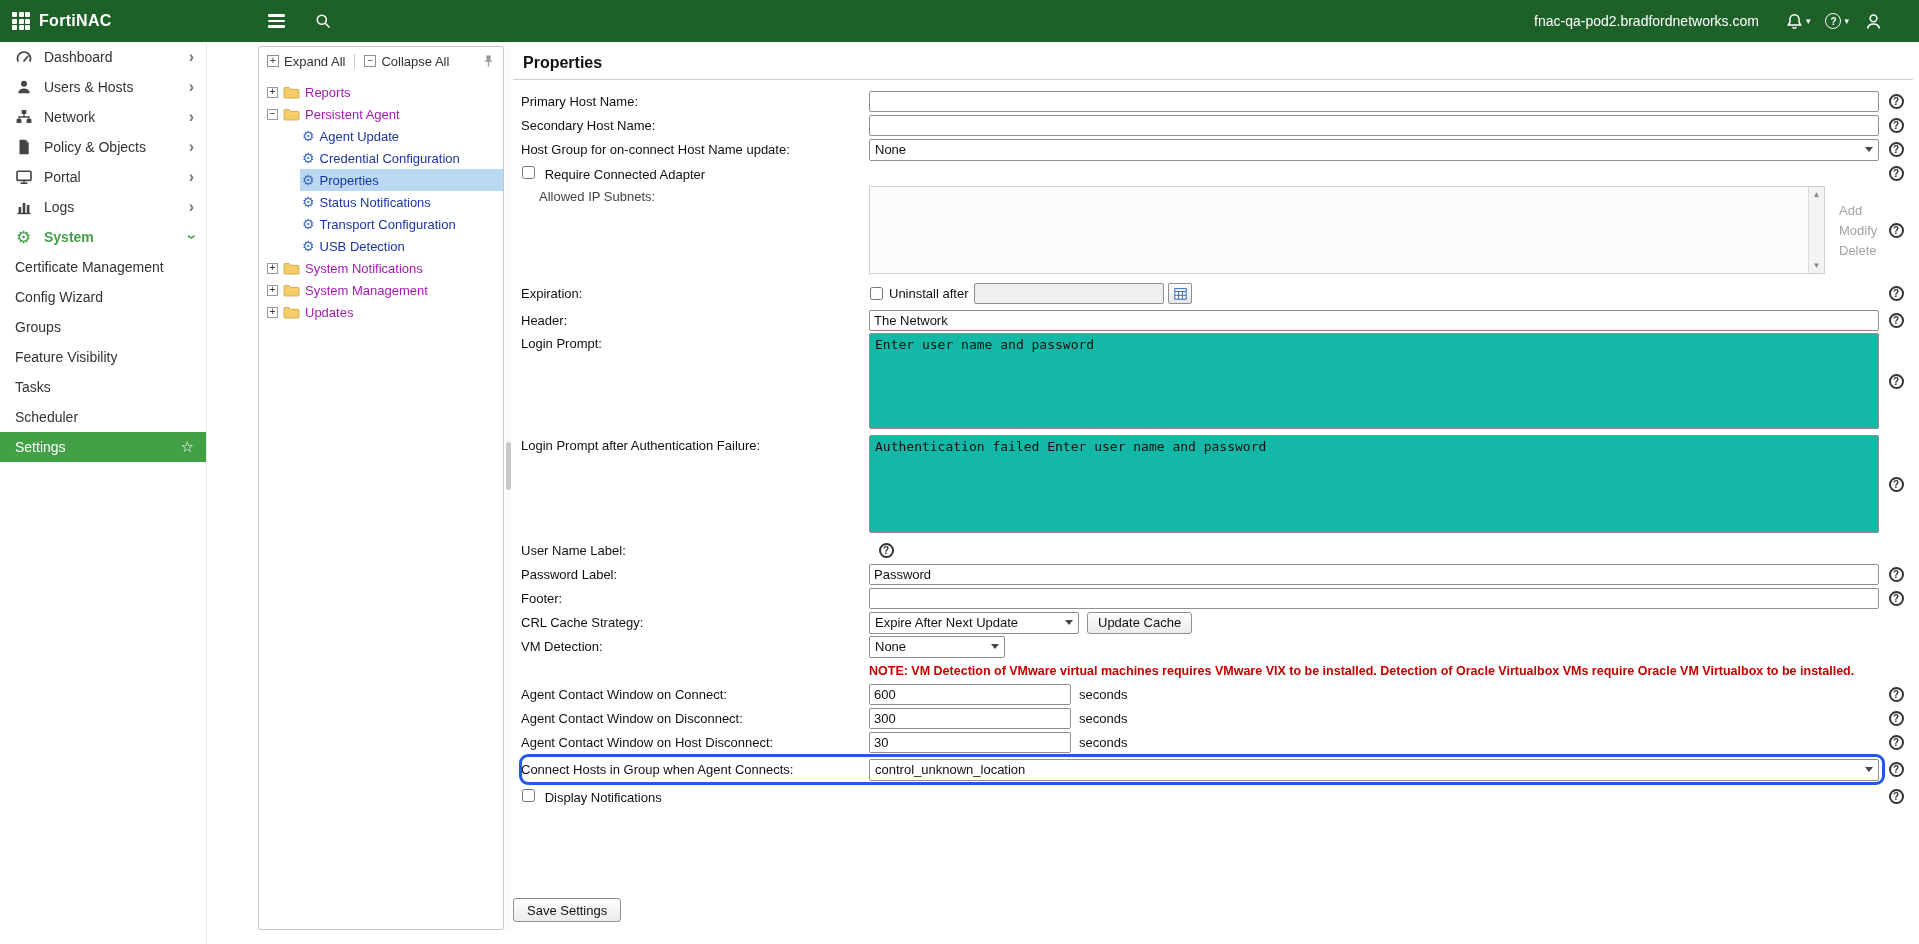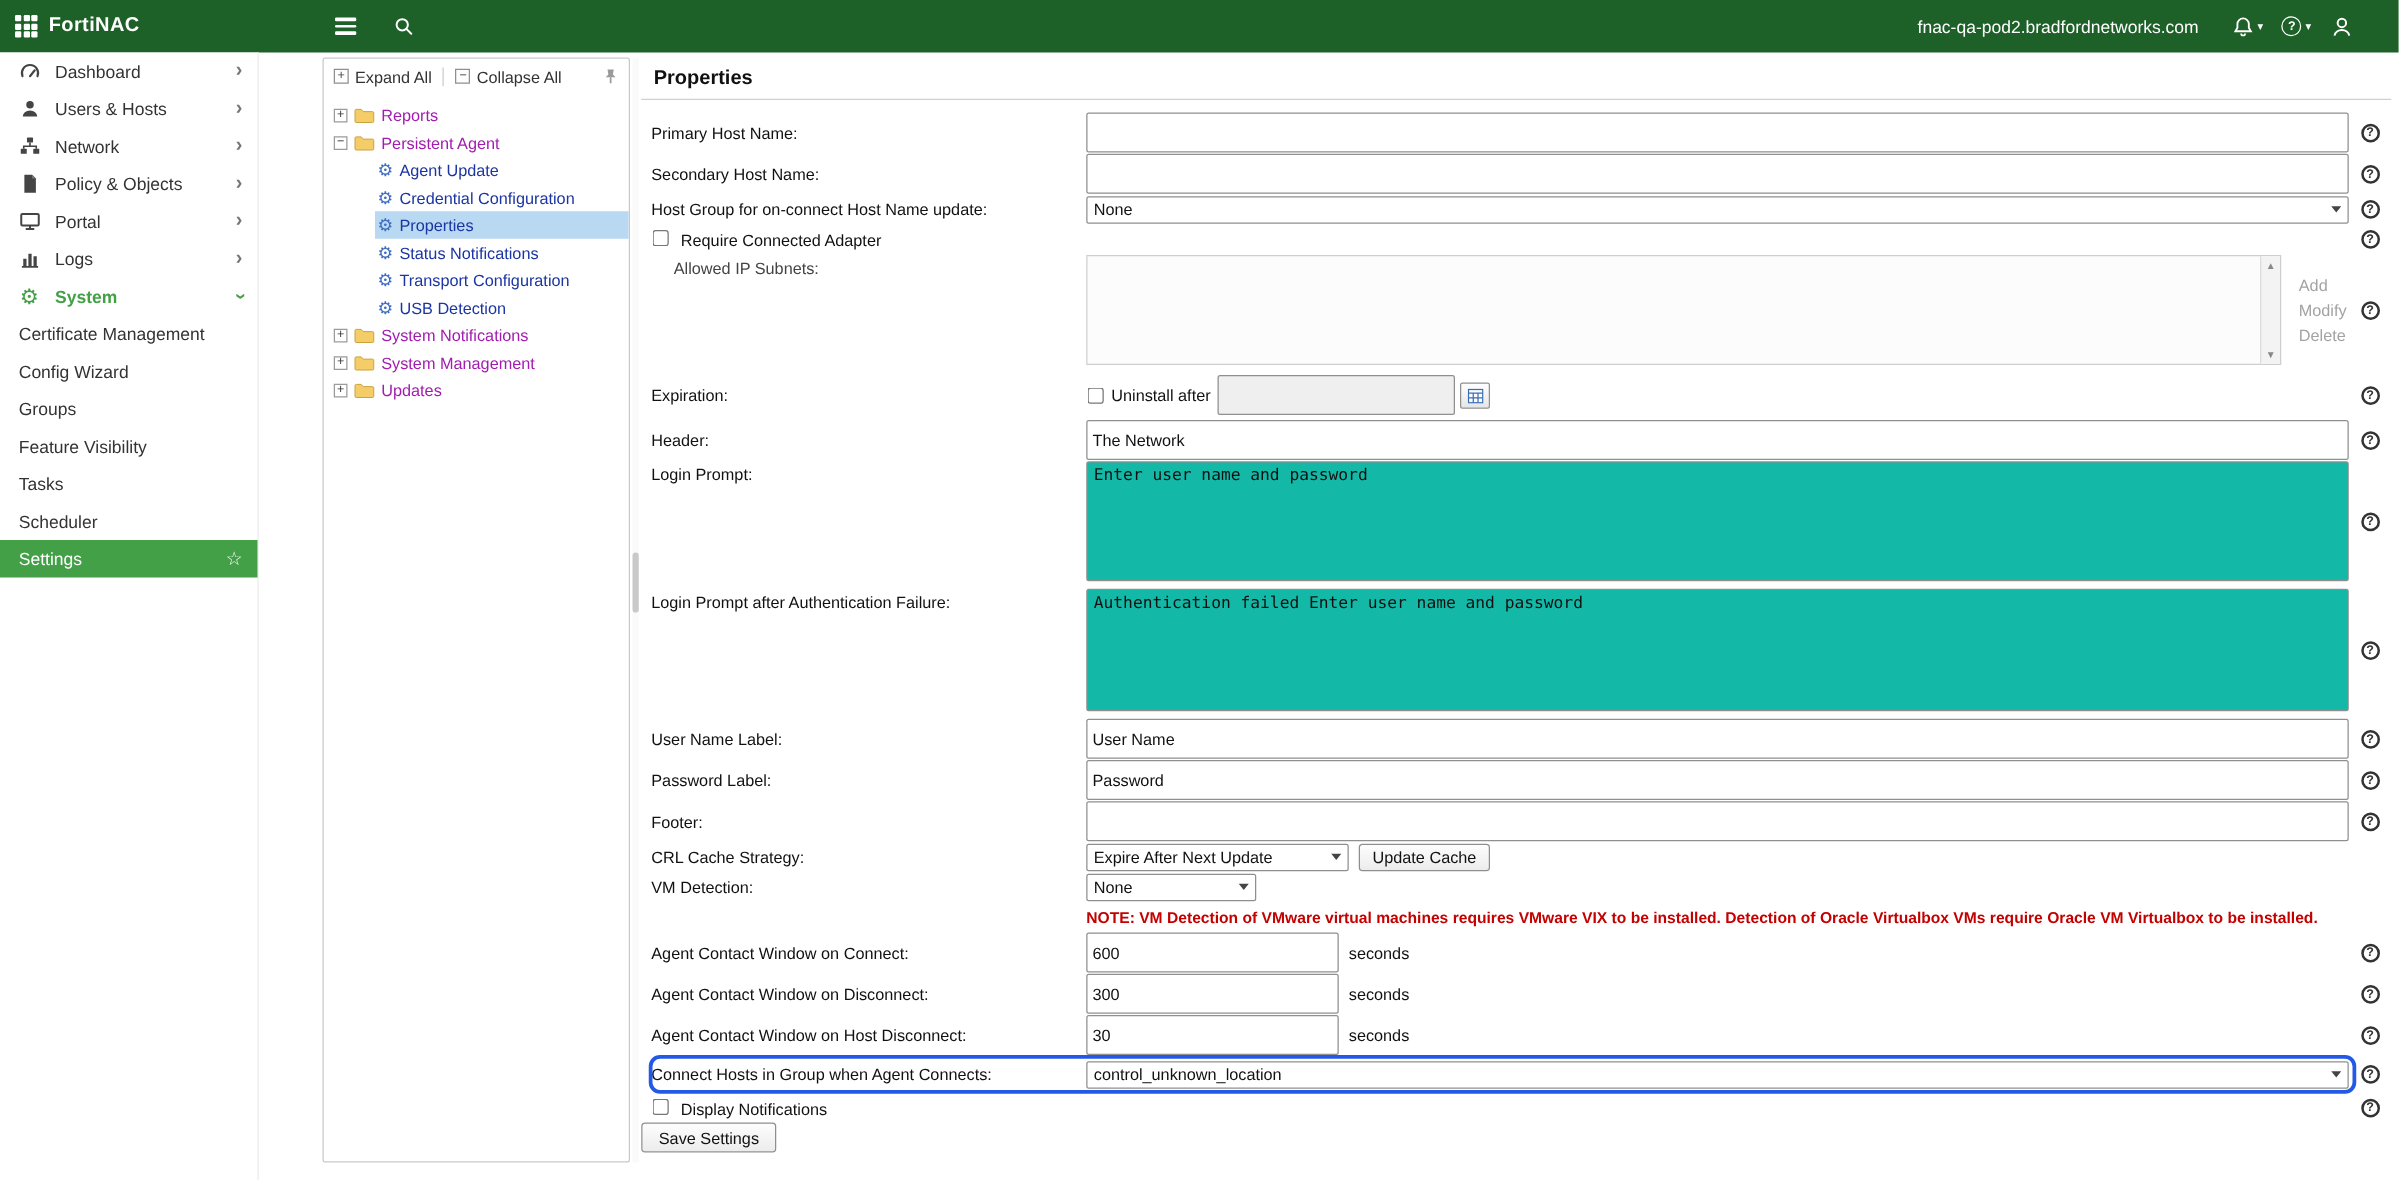--- a/index.html
+++ b/index.html
@@ -73,21 +73,21 @@
   .row { display:flex; align-items:center; min-height:23px; margin-bottom:1px; position:relative; }
   .row.align-top { align-items:flex-start; }
   .lbl { width:348px; flex-shrink:0; }
   .lbl.indent { padding-left:18px; color:#444; }
   .row.align-top .lbl { padding-top:3px; }
   .ctl { flex:1; display:flex; align-items:center; min-width:0; }
   .helpcol { width:34px; flex-shrink:0; display:flex; justify-content:center; }
   .helpcol.center { align-self:center; }
   .qmark { width:15px; height:15px; border:2px solid #333; border-radius:50%; background:#fff; color:#333;
            display:flex; align-items:center; justify-content:center; font-size:10px; font-weight:bold; cursor:pointer; }
-  .txt { height:32px; border:1px solid #8f8f8f; border-radius:2px; background:#fff; color:#111;
+  .txt { height:21px; border:1px solid #8f8f8f; border-radius:2px; background:#fff; color:#111;
          font:13px "Liberation Sans",sans-serif; padding:0 4px; }
   .txt.full { width:100%; }
   .txt.w202 { width:202px; }
   .txt.w190 { width:190px; }
   .txt.gray { background:#efefef; }
   .ta { width:100%; border:1px solid #8f8f8f; border-radius:2px; background:#14b8a6; color:#111; resize:none;
         font:13px "DejaVu Sans Mono", monospace; padding:3px 5px; }
   .ta.h96 { height:96px; }
   .ta.h98 { height:98px; }
   .sel { height:22px; border:1px solid #8f8f8f; border-radius:2px; background:#fff; display:flex; align-items:center;
@@ -465,23 +465,20 @@
       <div class="ctl">
           <textarea class="ta h98" style="">Authentication failed Enter user name and password</textarea>
         </div>
       <div class="helpcol center">
           <span class="qmark">?</span>
         </div>
     </div>
 
     <div class="row">
       <div class="lbl">User Name Label:</div>
-      <div class="ctl">
-          <input type="text" class="txt full" value="User Name" style="">
-        </div>
       <div class="helpcol">
           <span class="qmark">?</span>
         </div>
     </div>
 
     <div class="row">
       <div class="lbl">Password Label:</div>
       <div class="ctl">
           <input type="text" class="txt full" value="Password" style="">
         </div>

